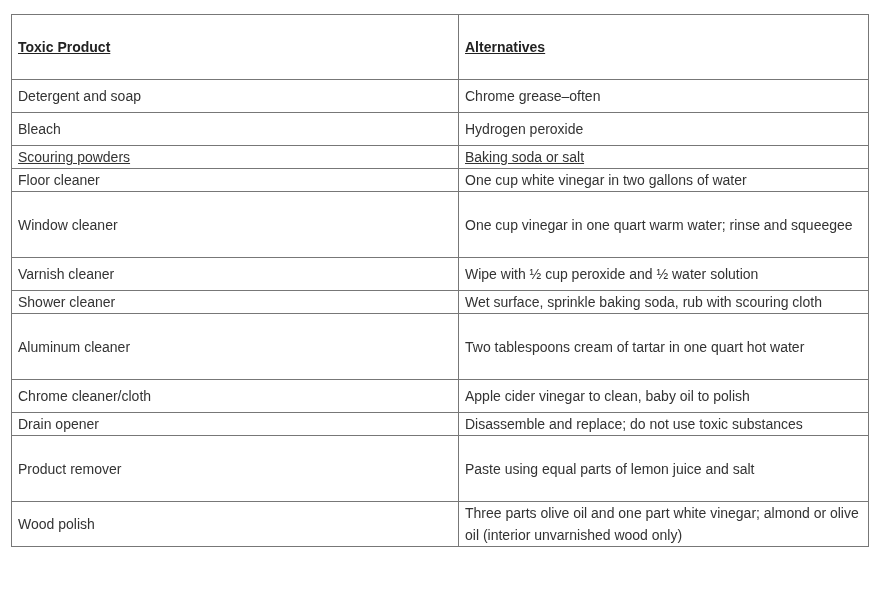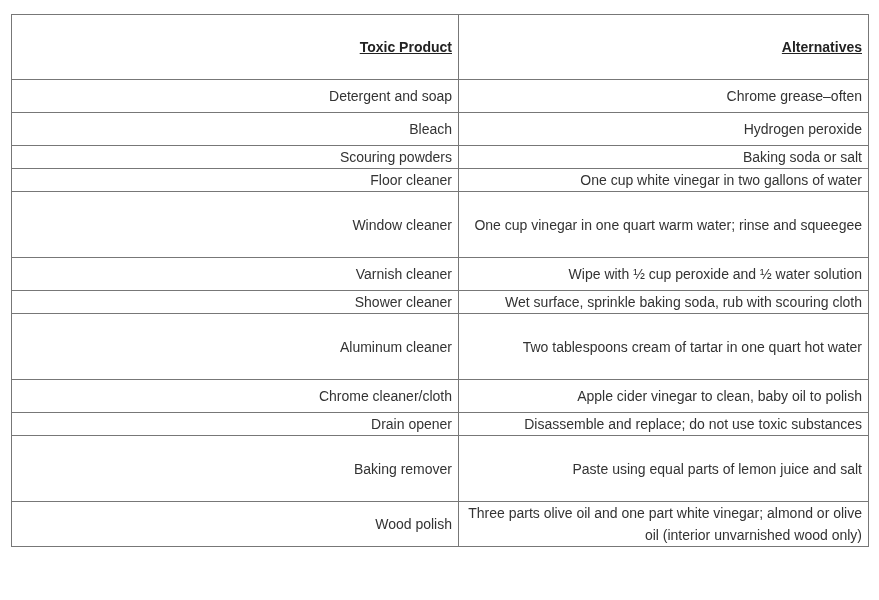--- a/index.html
+++ b/index.html
@@ -1,20 +1,20 @@
 <!DOCTYPE html>
 <html><head>
 <meta charset="utf-8">
 <style>
   html, body { margin:0; padding:0; background:#ffffff; }
   body { width:879px; height:600px; position:relative; overflow:hidden;
          font-family:"Liberation Sans", sans-serif; color:#333; }
   table { position:absolute; left:11px; top:14px; width:857px;
           border-collapse:collapse; table-layout:fixed; }
-  td, th { border:1px solid #777; text-align:right; vertical-align:middle;
+  td, th { border:1px solid #777; text-align:left; vertical-align:middle;
            font-size:14px; line-height:22px; padding:0 6px; font-weight:normal; }
   th { font-weight:bold; text-decoration:underline; color:#222; }
   col.c1 { width:447px; } col.c2 { width:410px; }
 </style>
 </head>
 <body>
 
 <table>
   <colgroup>
       <col class="c1">
@@ -28,21 +28,21 @@
   </thead>
   <tbody id="tbody">
       <tr style="height: 33px;">
         <td>Detergent and soap</td>
         <td>Chrome grease–often</td>
       </tr>
       <tr style="height: 33px;">
         <td>Bleach</td>
         <td>Hydrogen peroxide</td>
       </tr>
-      <tr style="height: 23px;">
+      <tr style="height: 23px; text-decoration: underline;">
         <td>Scouring powders</td>
         <td>Baking soda or salt</td>
       </tr>
       <tr style="height: 22px; margin-top: 20px;">
         <td>Floor cleaner</td>
         <td>One cup white vinegar in two gallons of water</td>
       </tr>
       <tr style="height: 66px;">
         <td>Window cleaner</td>
         <td>One cup vinegar in one quart warm water; rinse and squeegee</td>
@@ -61,21 +61,21 @@
       </tr>
       <tr style="height: 33px;">
         <td>Chrome cleaner/cloth</td>
         <td>Apple cider vinegar to clean, baby oil to polish</td>
       </tr>
       <tr style="height: 22px;">
         <td>Drain opener</td>
         <td>Disassemble and replace; do not use toxic substances</td>
       </tr>
       <tr style="height: 66px;">
-        <td>Baking remover</td>
+        <td>Product remover</td>
         <td>Paste using equal parts of lemon juice and salt</td>
       </tr>
       <tr style="height: 43px; margin-top: 42px;">
         <td>Wood polish</td>
         <td>Three parts olive oil and one part white vinegar; almond or olive oil (interior unvarnished wood only)</td>
       </tr>
     </tbody>
 </table>
 
 </body></html>

